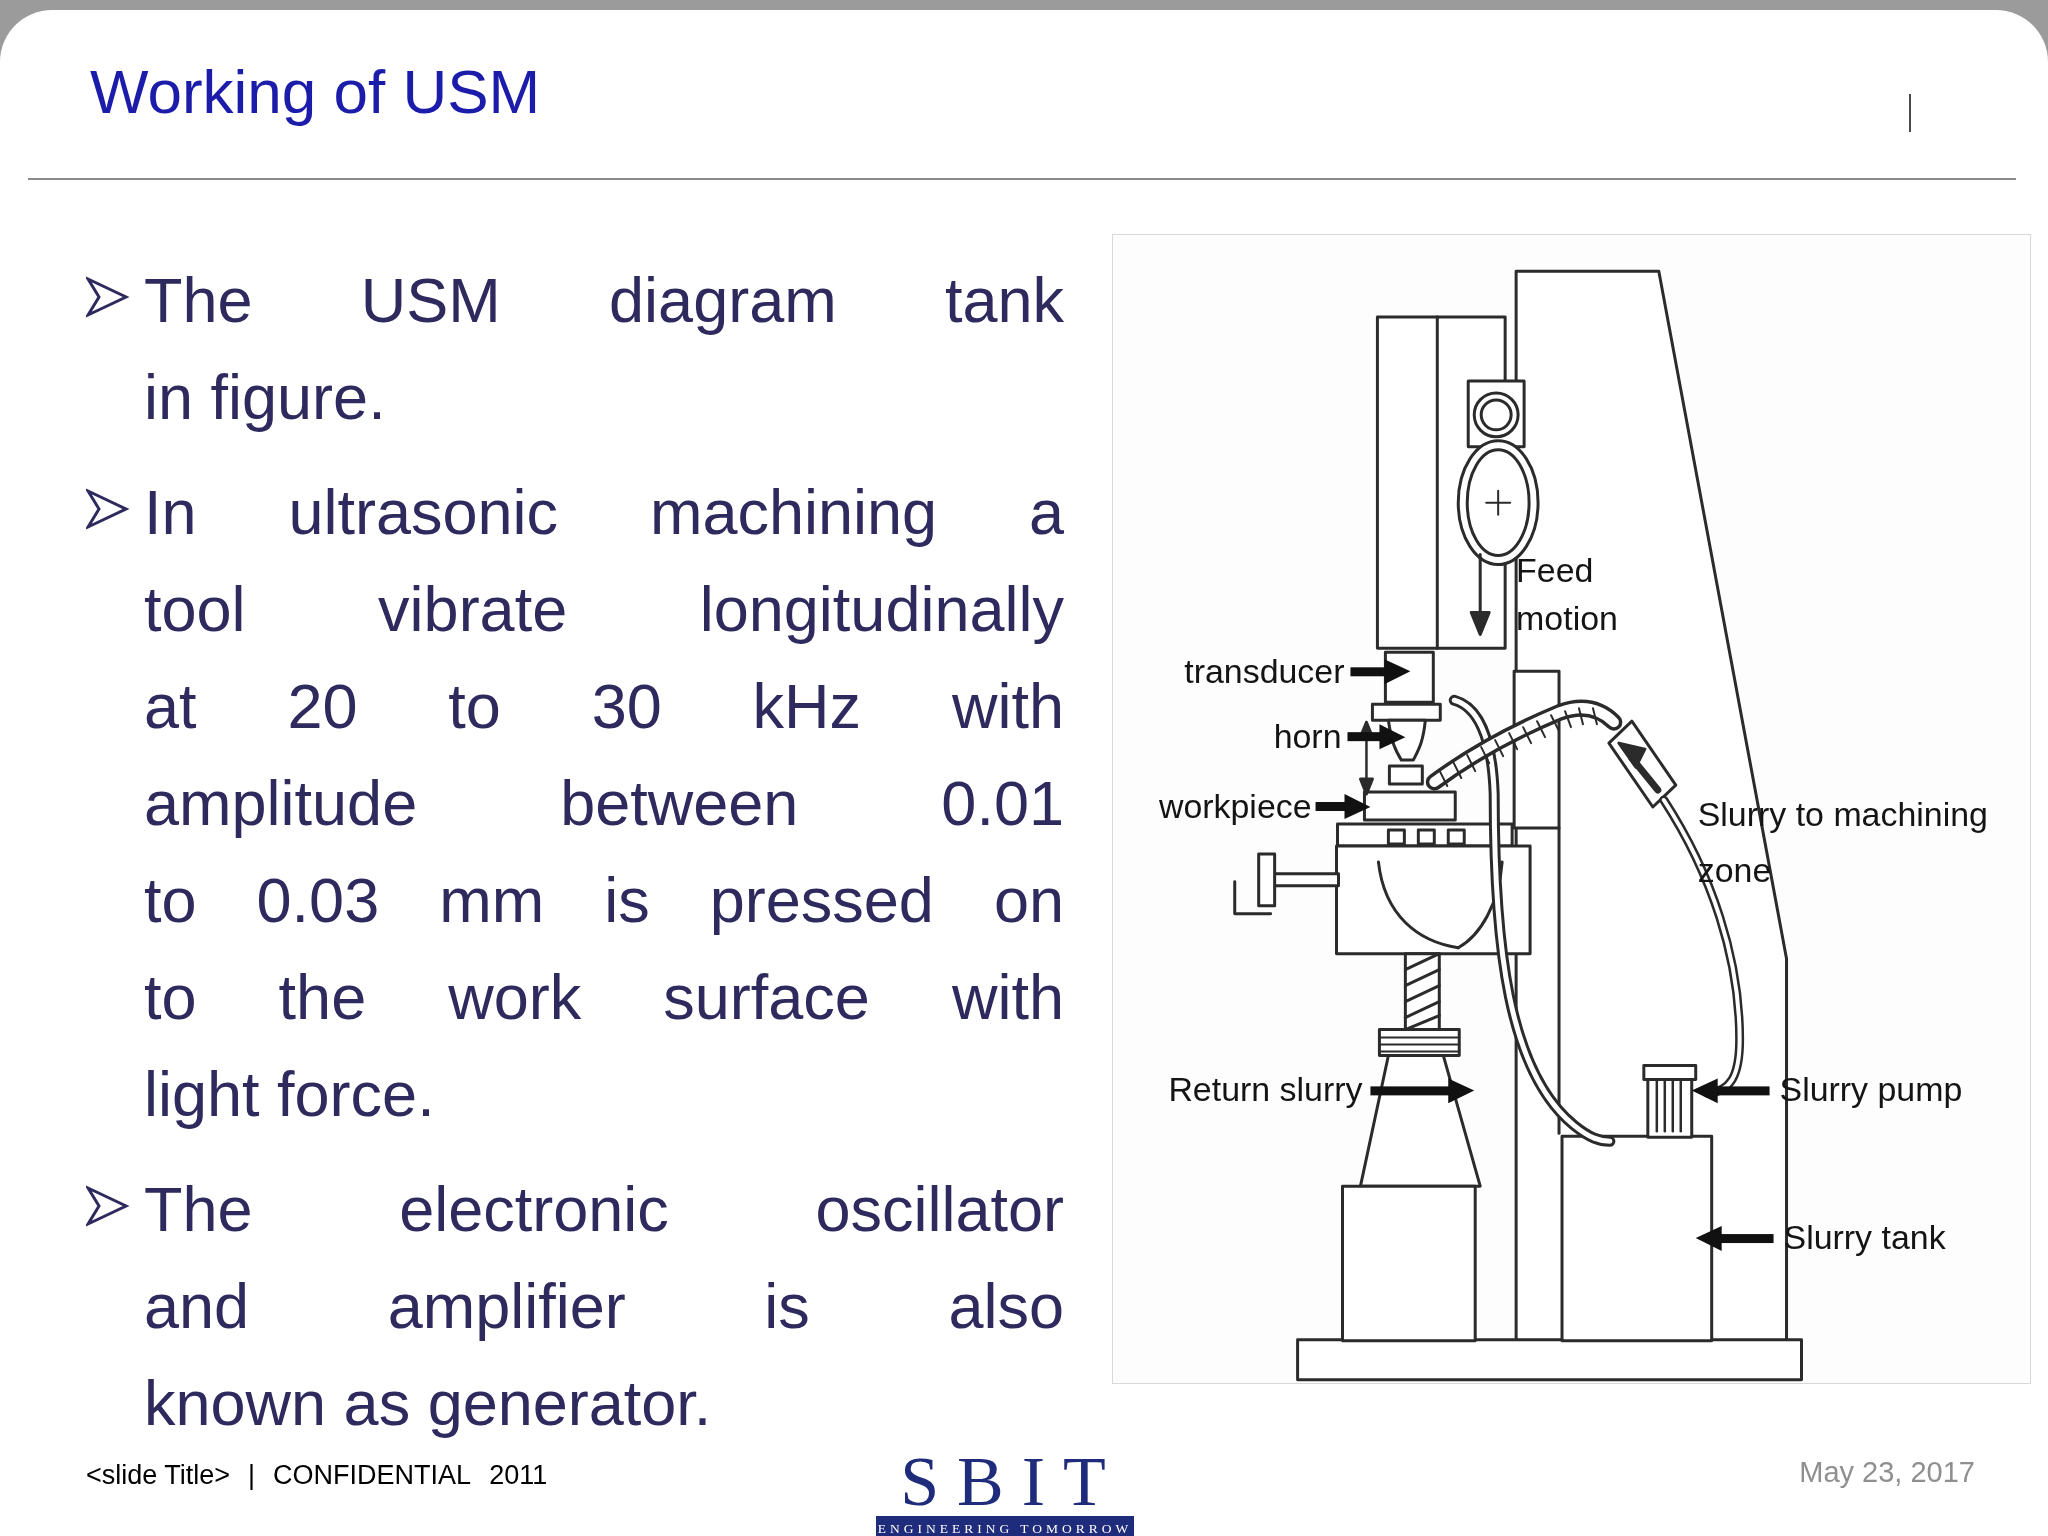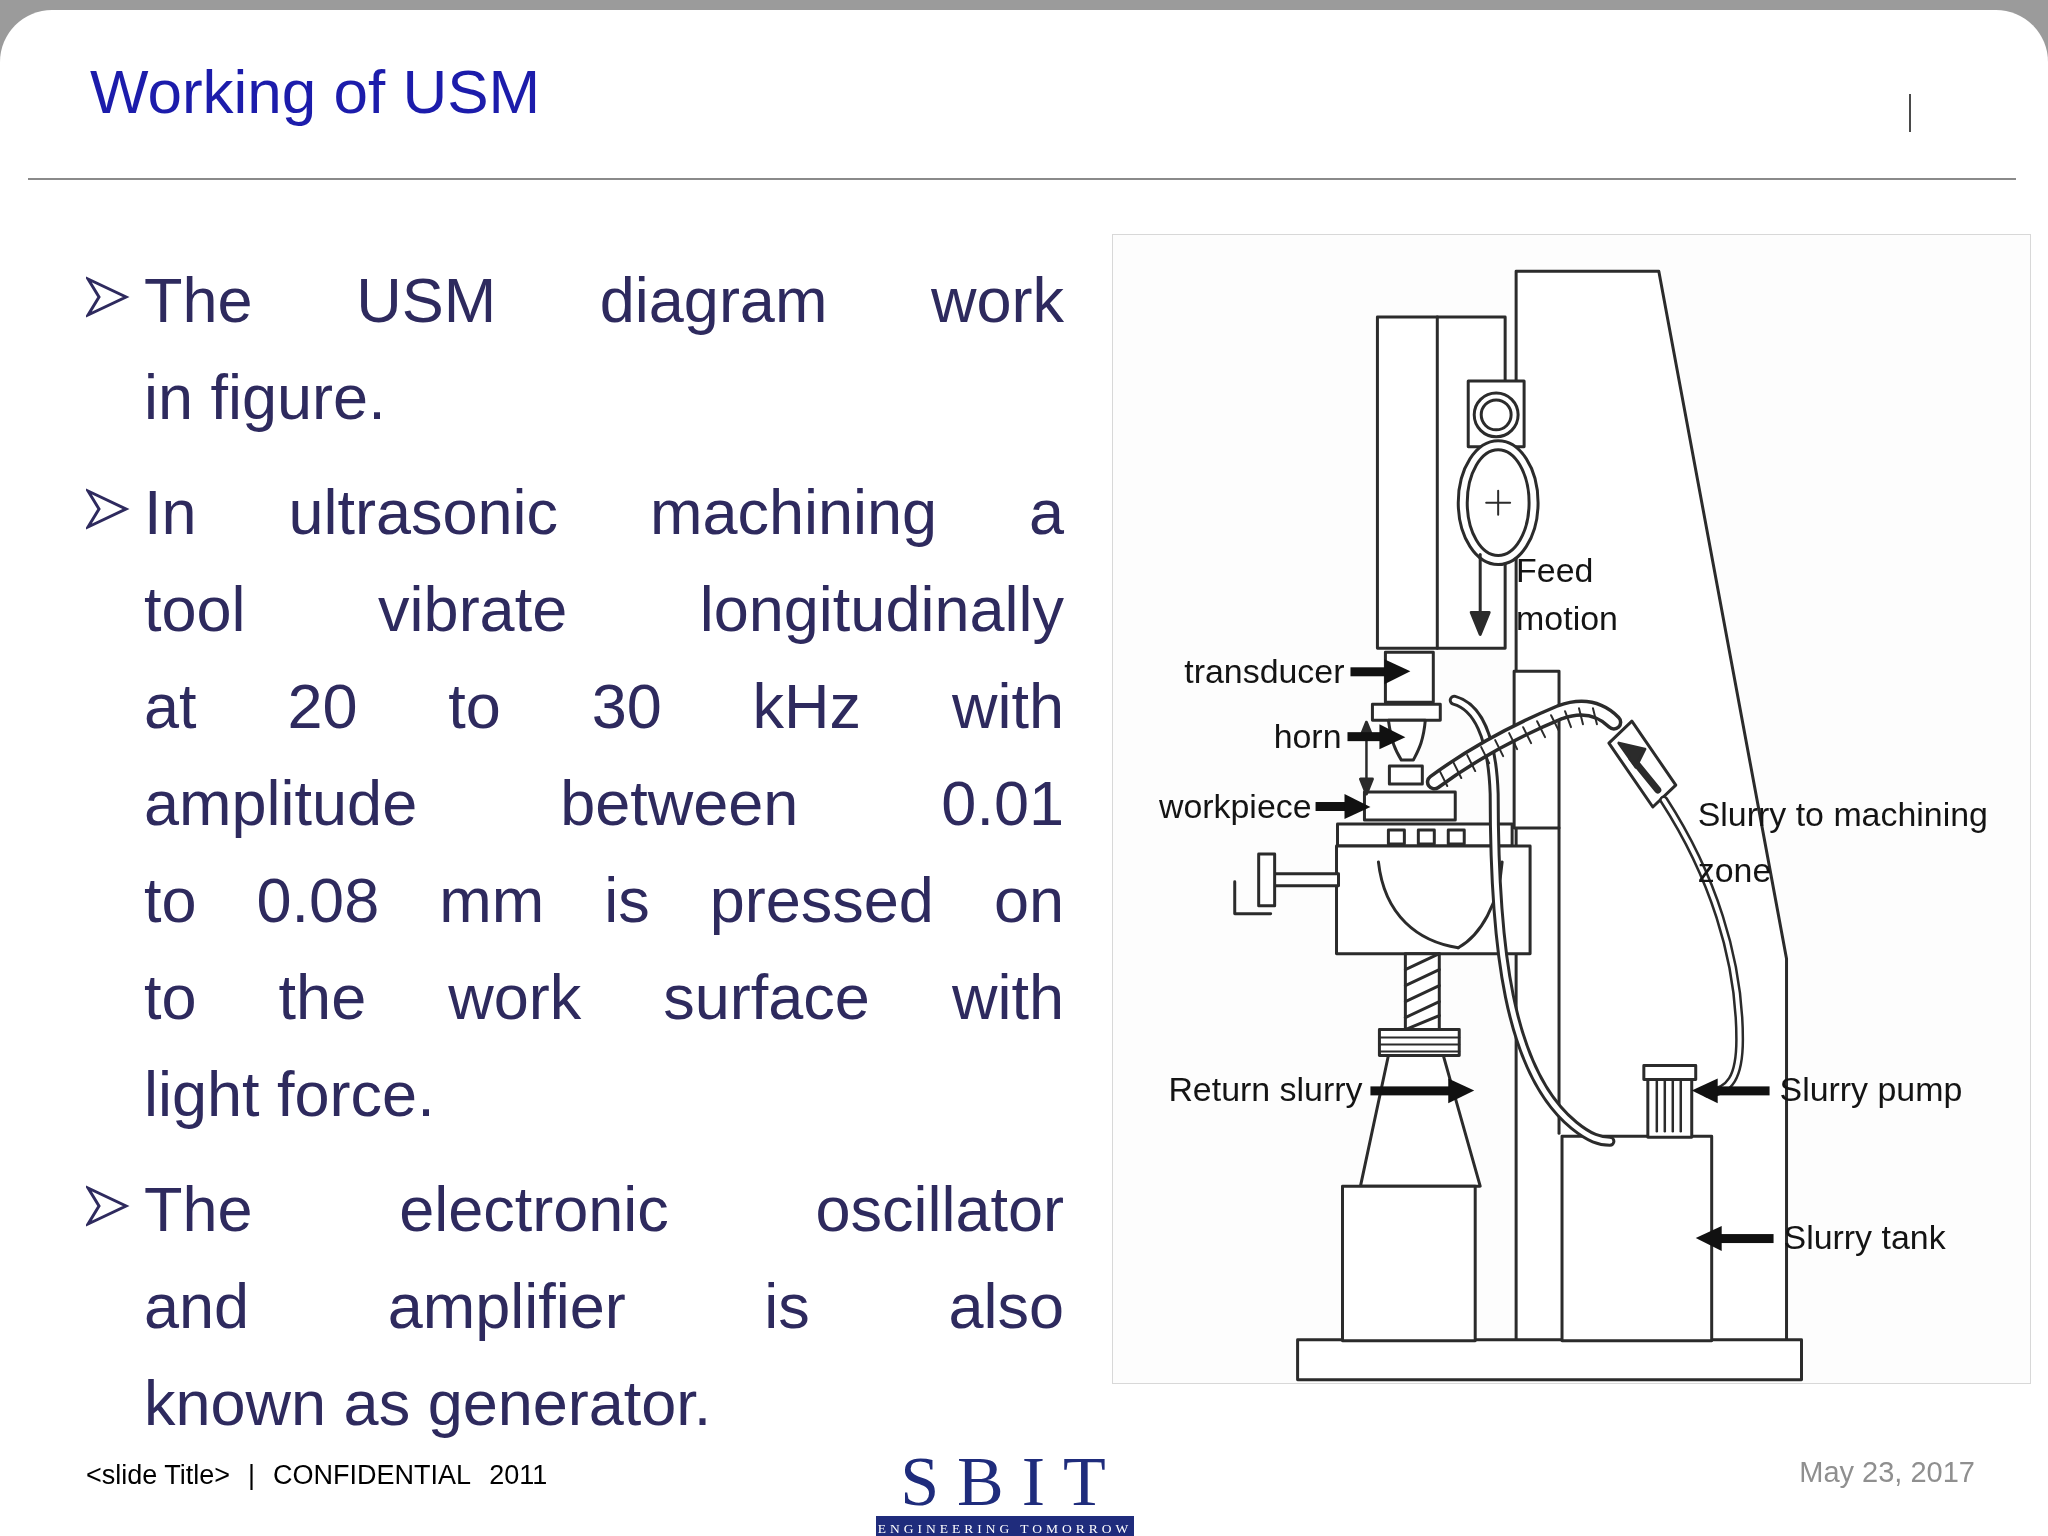--- a/index.html
+++ b/index.html
@@ -64,37 +64,37 @@
 
   <div class="content">
 
     <div class="bullet-item">
       <div class="bullet-marker">
         <svg width="44" height="44" viewBox="0 0 44 44">
             <polygon points="2,3 40,21 2,39 13,21" fill="#ffffff" stroke="#2e2a5e" stroke-width="3"></polygon>
           </svg>
       </div>
       <div class="bullet-lines">
-        <div class="line">The USM diagram work</div>
+        <div class="line">The USM diagram tank</div>
         <div class="line last">in figure.</div>
       </div>
     </div>
 
     <div class="bullet-item">
       <div class="bullet-marker">
         <svg width="44" height="44" viewBox="0 0 44 44">
             <polygon points="2,3 40,21 2,39 13,21" fill="#ffffff" stroke="#2e2a5e" stroke-width="3"></polygon>
           </svg>
       </div>
       <div class="bullet-lines">
         <div class="line">In ultrasonic machining a</div>
         <div class="line">tool vibrate longitudinally</div>
         <div class="line">at 20 to 30 kHz with</div>
         <div class="line">amplitude between 0.01</div>
-        <div class="line">to 0.08 mm is pressed on</div>
+        <div class="line">to 0.03 mm is pressed on</div>
         <div class="line">to the work surface with</div>
         <div class="line last">light force.</div>
       </div>
     </div>
 
     <div class="bullet-item">
       <div class="bullet-marker">
         <svg width="44" height="44" viewBox="0 0 44 44">
             <polygon points="2,3 40,21 2,39 13,21" fill="#ffffff" stroke="#2e2a5e" stroke-width="3"></polygon>
           </svg>

